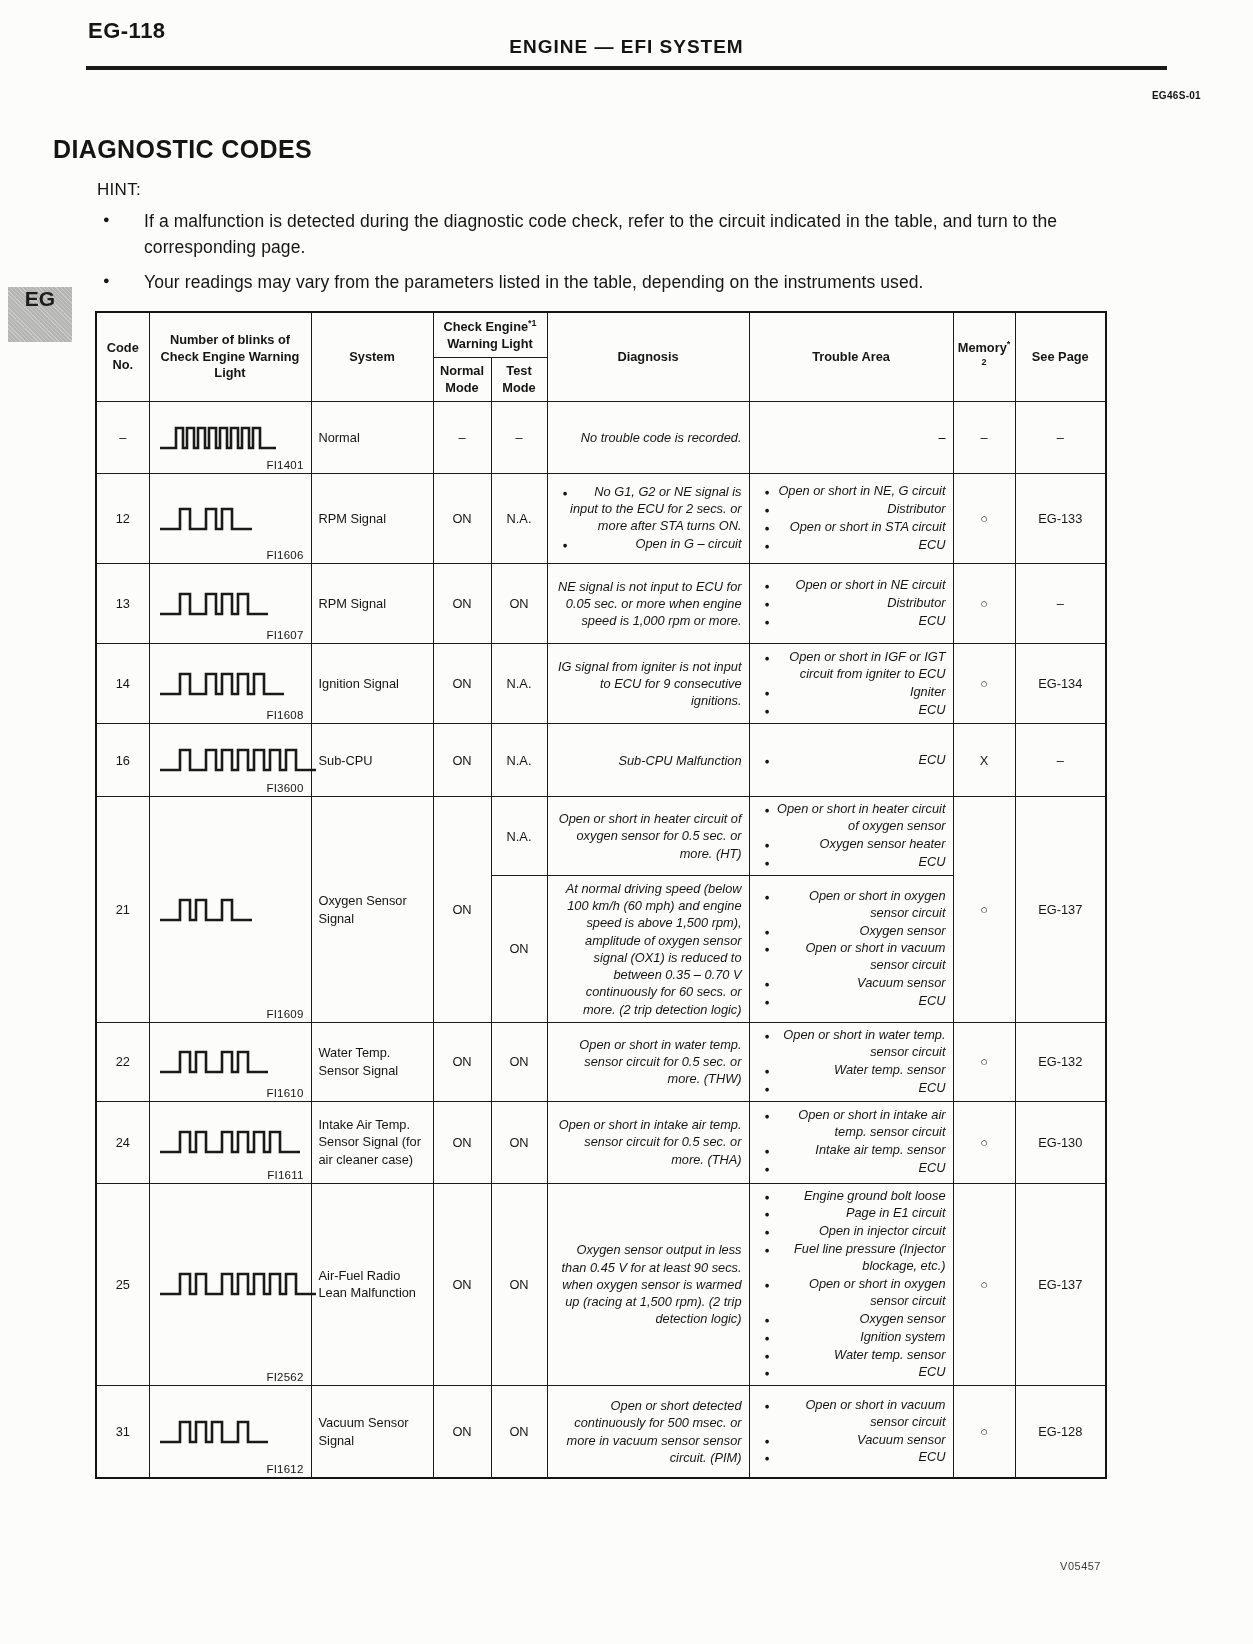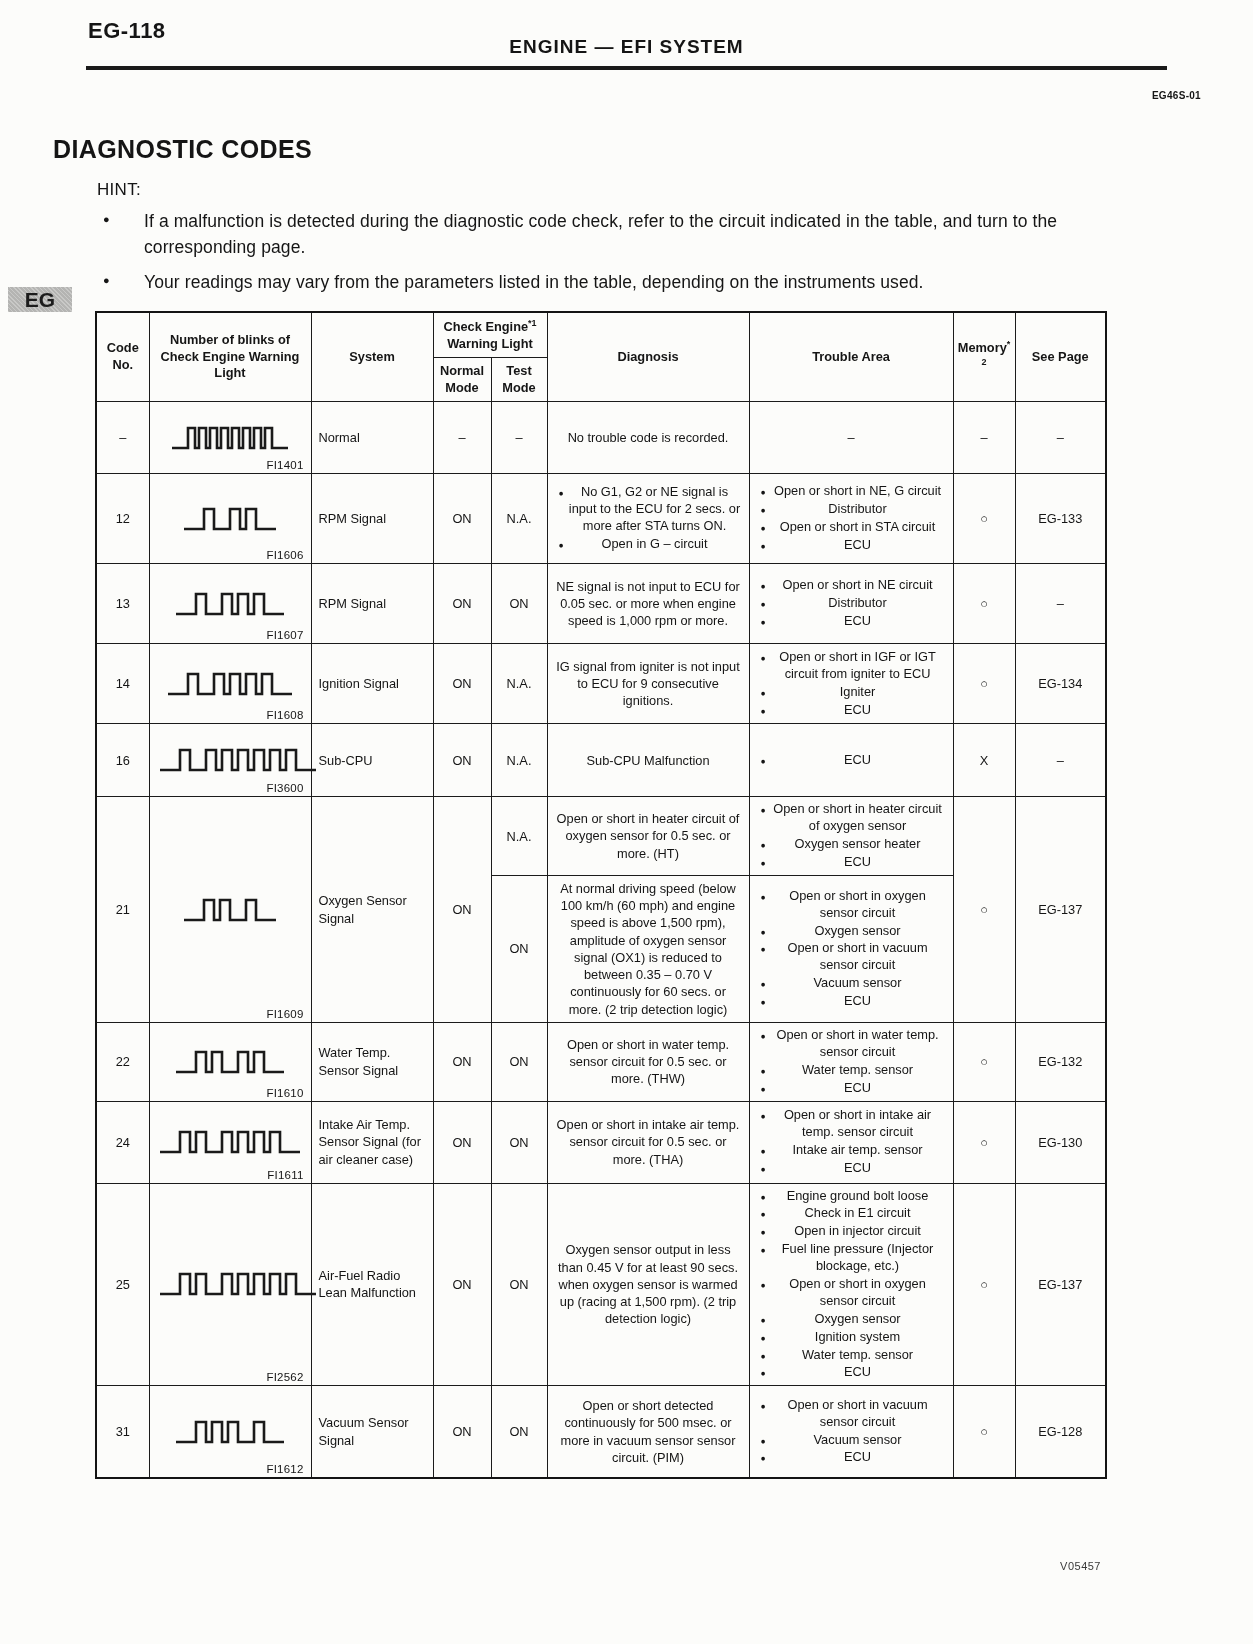--- a/index.html
+++ b/index.html
@@ -22,24 +22,24 @@
   .mast-title {
     display:block; text-align:center;
     font-size:19px; font-weight:bold; letter-spacing:1px;
   }
   .doc-code {
     text-align:right; margin:20px 52px 0 0;
     font-size:10px; font-weight:bold; letter-spacing:0.3px;
   }
   
   .eg-tab {
-    position:absolute; left:8px; top:287px; width:64px; height:25px;
+    position:absolute; left:8px; top:287px; width:64px; height:55px;
     background:#b4b4b2;
     background-image:repeating-linear-gradient(45deg, rgba(255,255,255,.28) 0 1px, transparent 1px 3px);
-    display:flex; align-items:center; justify-content:center;
+    display:flex; align-items:flex-start; justify-content:center;
     font-size:21px; font-weight:bold; color:#1c1c1c;
   }
   
   .doc-title {
     margin:34px 0 0 53px;
     font-size:25px; font-weight:bold; letter-spacing:0.4px;
   }
   .hint-label { margin:16px 0 0 97px; font-size:17px; letter-spacing:0.3px; }
   .hint-list { margin:6px 0 0 97px; width:1010px; }
   .hint-item { display:flex; margin-top:8px; }
@@ -52,27 +52,27 @@
     border:1.6px solid #1b1b1b; padding:4px 7px;
     font-size:12.8px; vertical-align:middle;
     word-wrap:break-word;
   }
   table.diag { border:2.5px solid #141414; }
   table.diag th { font-weight:bold; text-align:center; line-height:1.3; padding:3px 4px; }
   table.diag th.group-top { border-bottom-width:1.6px; }
   sup { font-size:9px; }
   td.c-center { text-align:center; }
   td.sys-cell { text-align:left; padding-left:9px; line-height:1.35;margin-left:30px; }
-  td.diag-cell, td.trouble-cell { text-align:center; line-height:1.35; padding:6px 8px; }
+  td.diag-cell, td.trouble-cell { text-align:right; line-height:1.35; padding:6px 8px;font-style:italic; }
   td.memory-cell { text-align:center; font-size:15px; }
   .bullets { display:flex; flex-direction:column; gap:1px; }
   .bullet-item { display:flex; }
   .bullet-glyph { width:13px; font-size:8.5px; padding-top:4px; flex:none; }
   .bullet-text { flex:1; line-height:1.32; }
-  td.blink-cell { position:relative; text-align:center; padding:6px 6px 18px 6px;margin-left:24px; }
+  td.blink-cell { position:relative; padding:6px 6px 18px 6px;margin-left:24px; }
   .fig-label { position:absolute; right:7px; bottom:2px; font-size:11.5px; letter-spacing:0.2px; }
   .wave-svg { display:inline-block; vertical-align:middle; }
   
   .footer-code {
     position:absolute; right:152px; bottom:72px;
     font-size:11px; color:#3a3a3a; letter-spacing:0.5px;
   }
 </style>
 </head>
 <body>
@@ -393,21 +393,21 @@
             <td class="c-center">ON</td>
             <td class="diag-cell">Oxygen sensor output in less than 0.45 V for at least 90 secs. when oxygen sensor is warmed up (racing at 1,500 rpm). (2 trip detection logic)</td>
             <td class="trouble-cell">
               <div class="bullets">
                 <div class="bullet-item">
                   <span class="bullet-glyph">●</span>
                   <span class="bullet-text">Engine ground bolt loose</span>
                 </div>
                 <div class="bullet-item">
                   <span class="bullet-glyph">●</span>
-                  <span class="bullet-text">Check in E1 circuit</span>
+                  <span class="bullet-text">Page in E1 circuit</span>
                 </div>
                 <div class="bullet-item">
                   <span class="bullet-glyph">●</span>
                   <span class="bullet-text">Open in injector circuit</span>
                 </div>
                 <div class="bullet-item">
                   <span class="bullet-glyph">●</span>
                   <span class="bullet-text">Fuel line pressure (Injector blockage, etc.)</span>
                 </div>
                 <div class="bullet-item">

